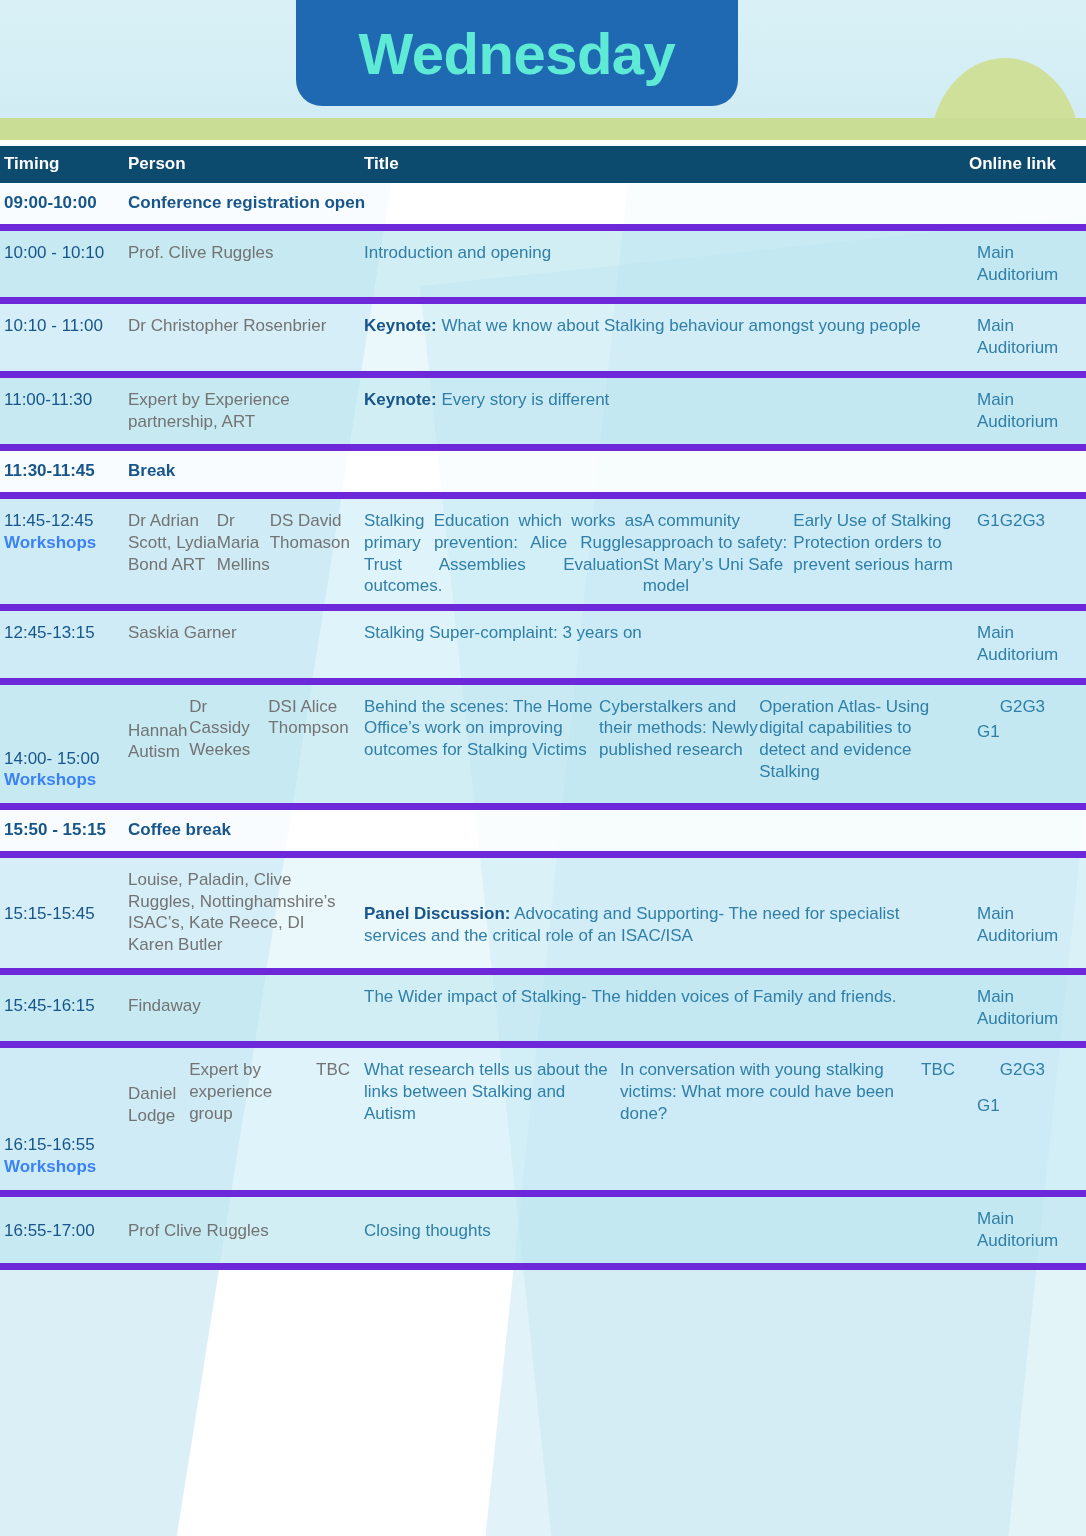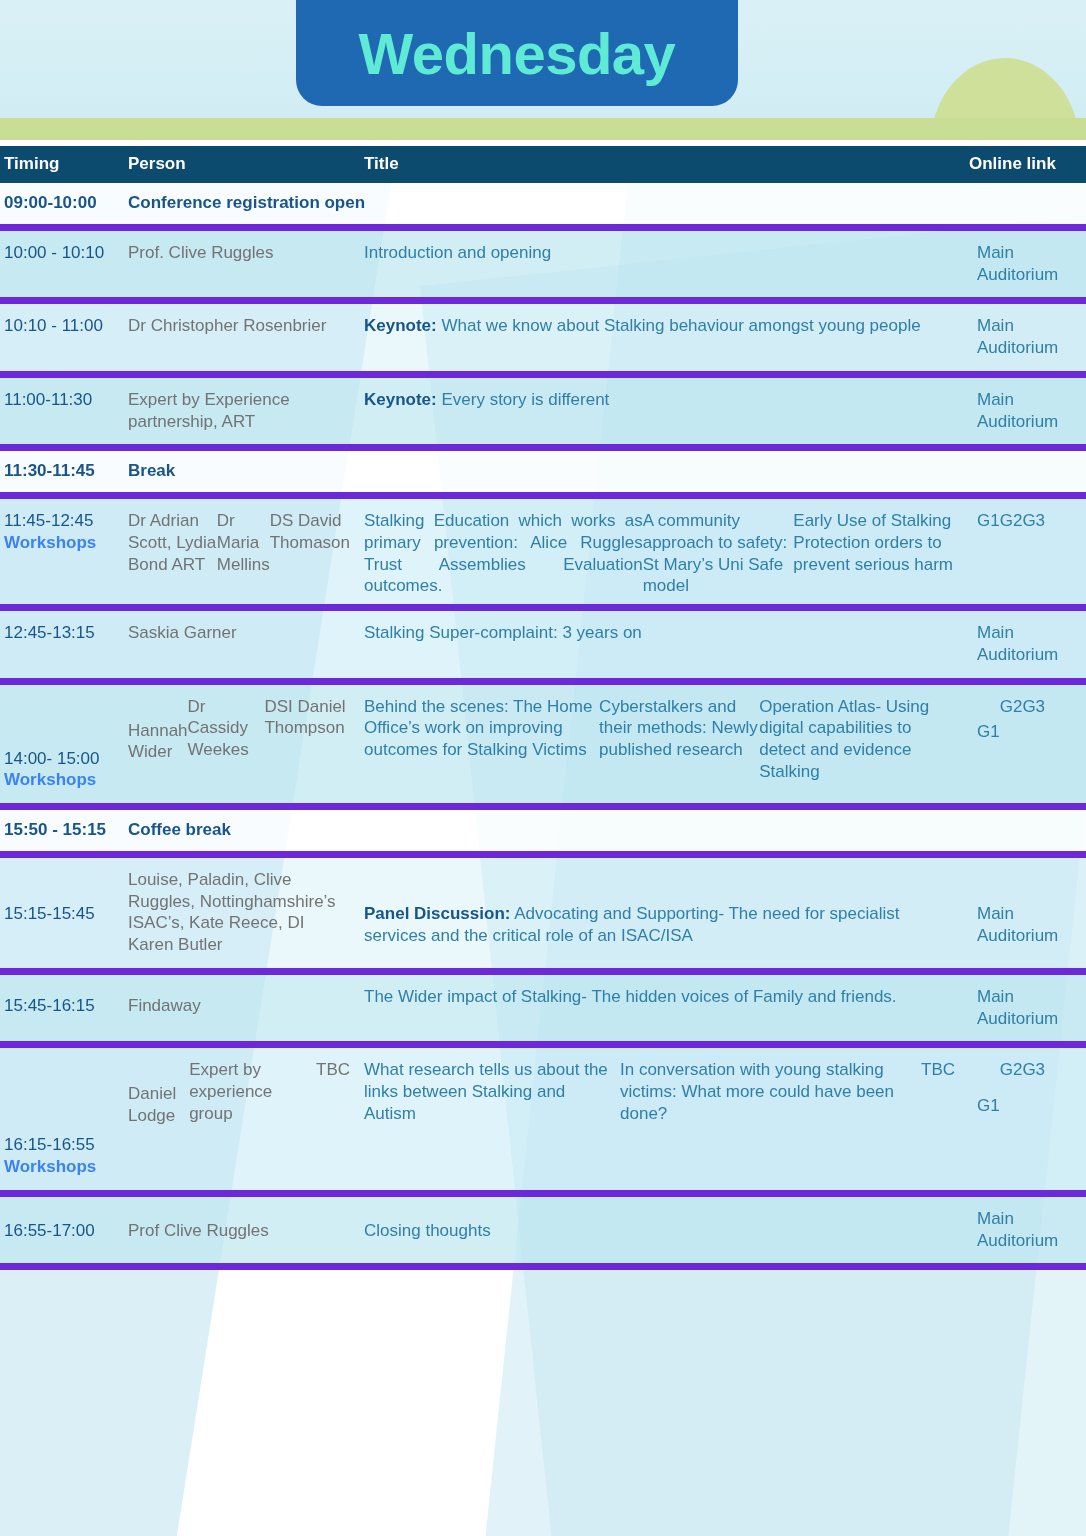--- a/index.html
+++ b/index.html
@@ -242,23 +242,23 @@
 
     <tr class="tint-a">
       <td class="time">
         <div style="margin-top:52px">
           <span>14:00- 15:00</span>
           <span class="ws-label">Workshops</span>
         </div>
       </td>
       <td class="person">
         <div class="stack">
-          <div class="cell" style="height:52px; margin-top:24px">Hannah Wider</div>
+          <div class="cell" style="height:52px; margin-top:24px">Hannah Autism</div>
           <div class="cell" style="height:53px">Dr Cassidy Weekes</div>
-          <div class="cell">DSI Daniel Thompson</div>
+          <div class="cell">DSI Alice Thompson</div>
         </div>
       </td>
       <td class="title">
         <div class="stack">
           <div class="cell" style="height:76px; display:block">Behind the scenes: The Home Office’s work on improving outcomes for Stalking Victims</div>
           <div class="cell" style="height:52px">Cyberstalkers and their methods: Newly published research</div>
           <div class="cell" style="display:block">Operation Atlas- Using digital capabilities to detect and evidence Stalking</div>
         </div>
       </td>
       <td class="link">

